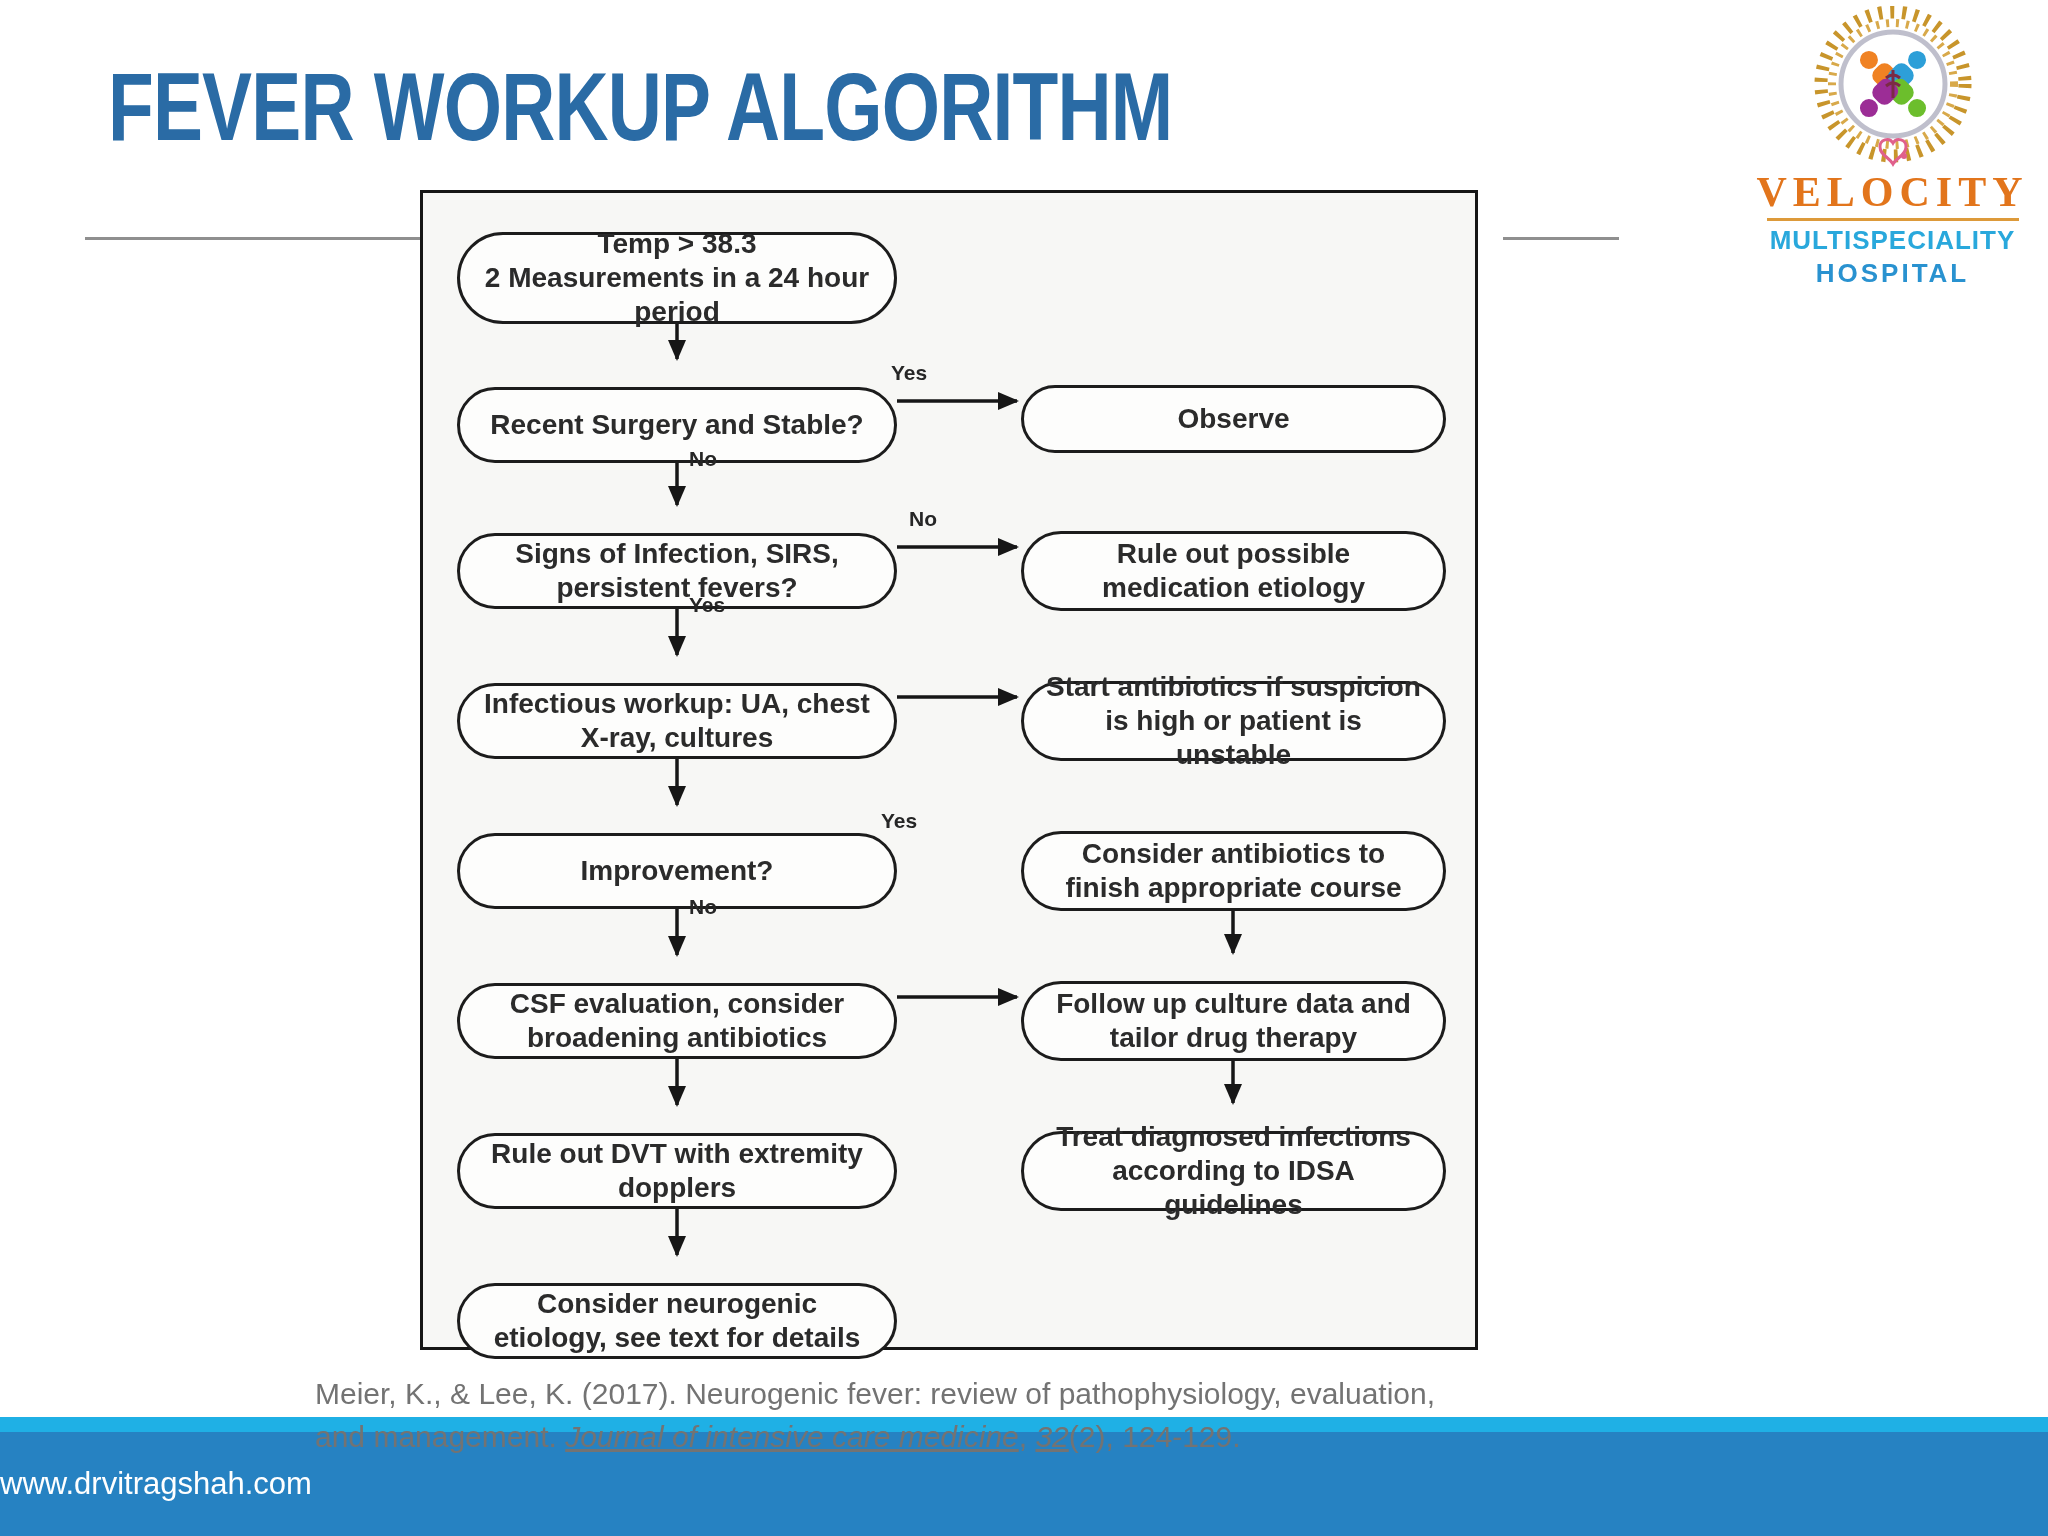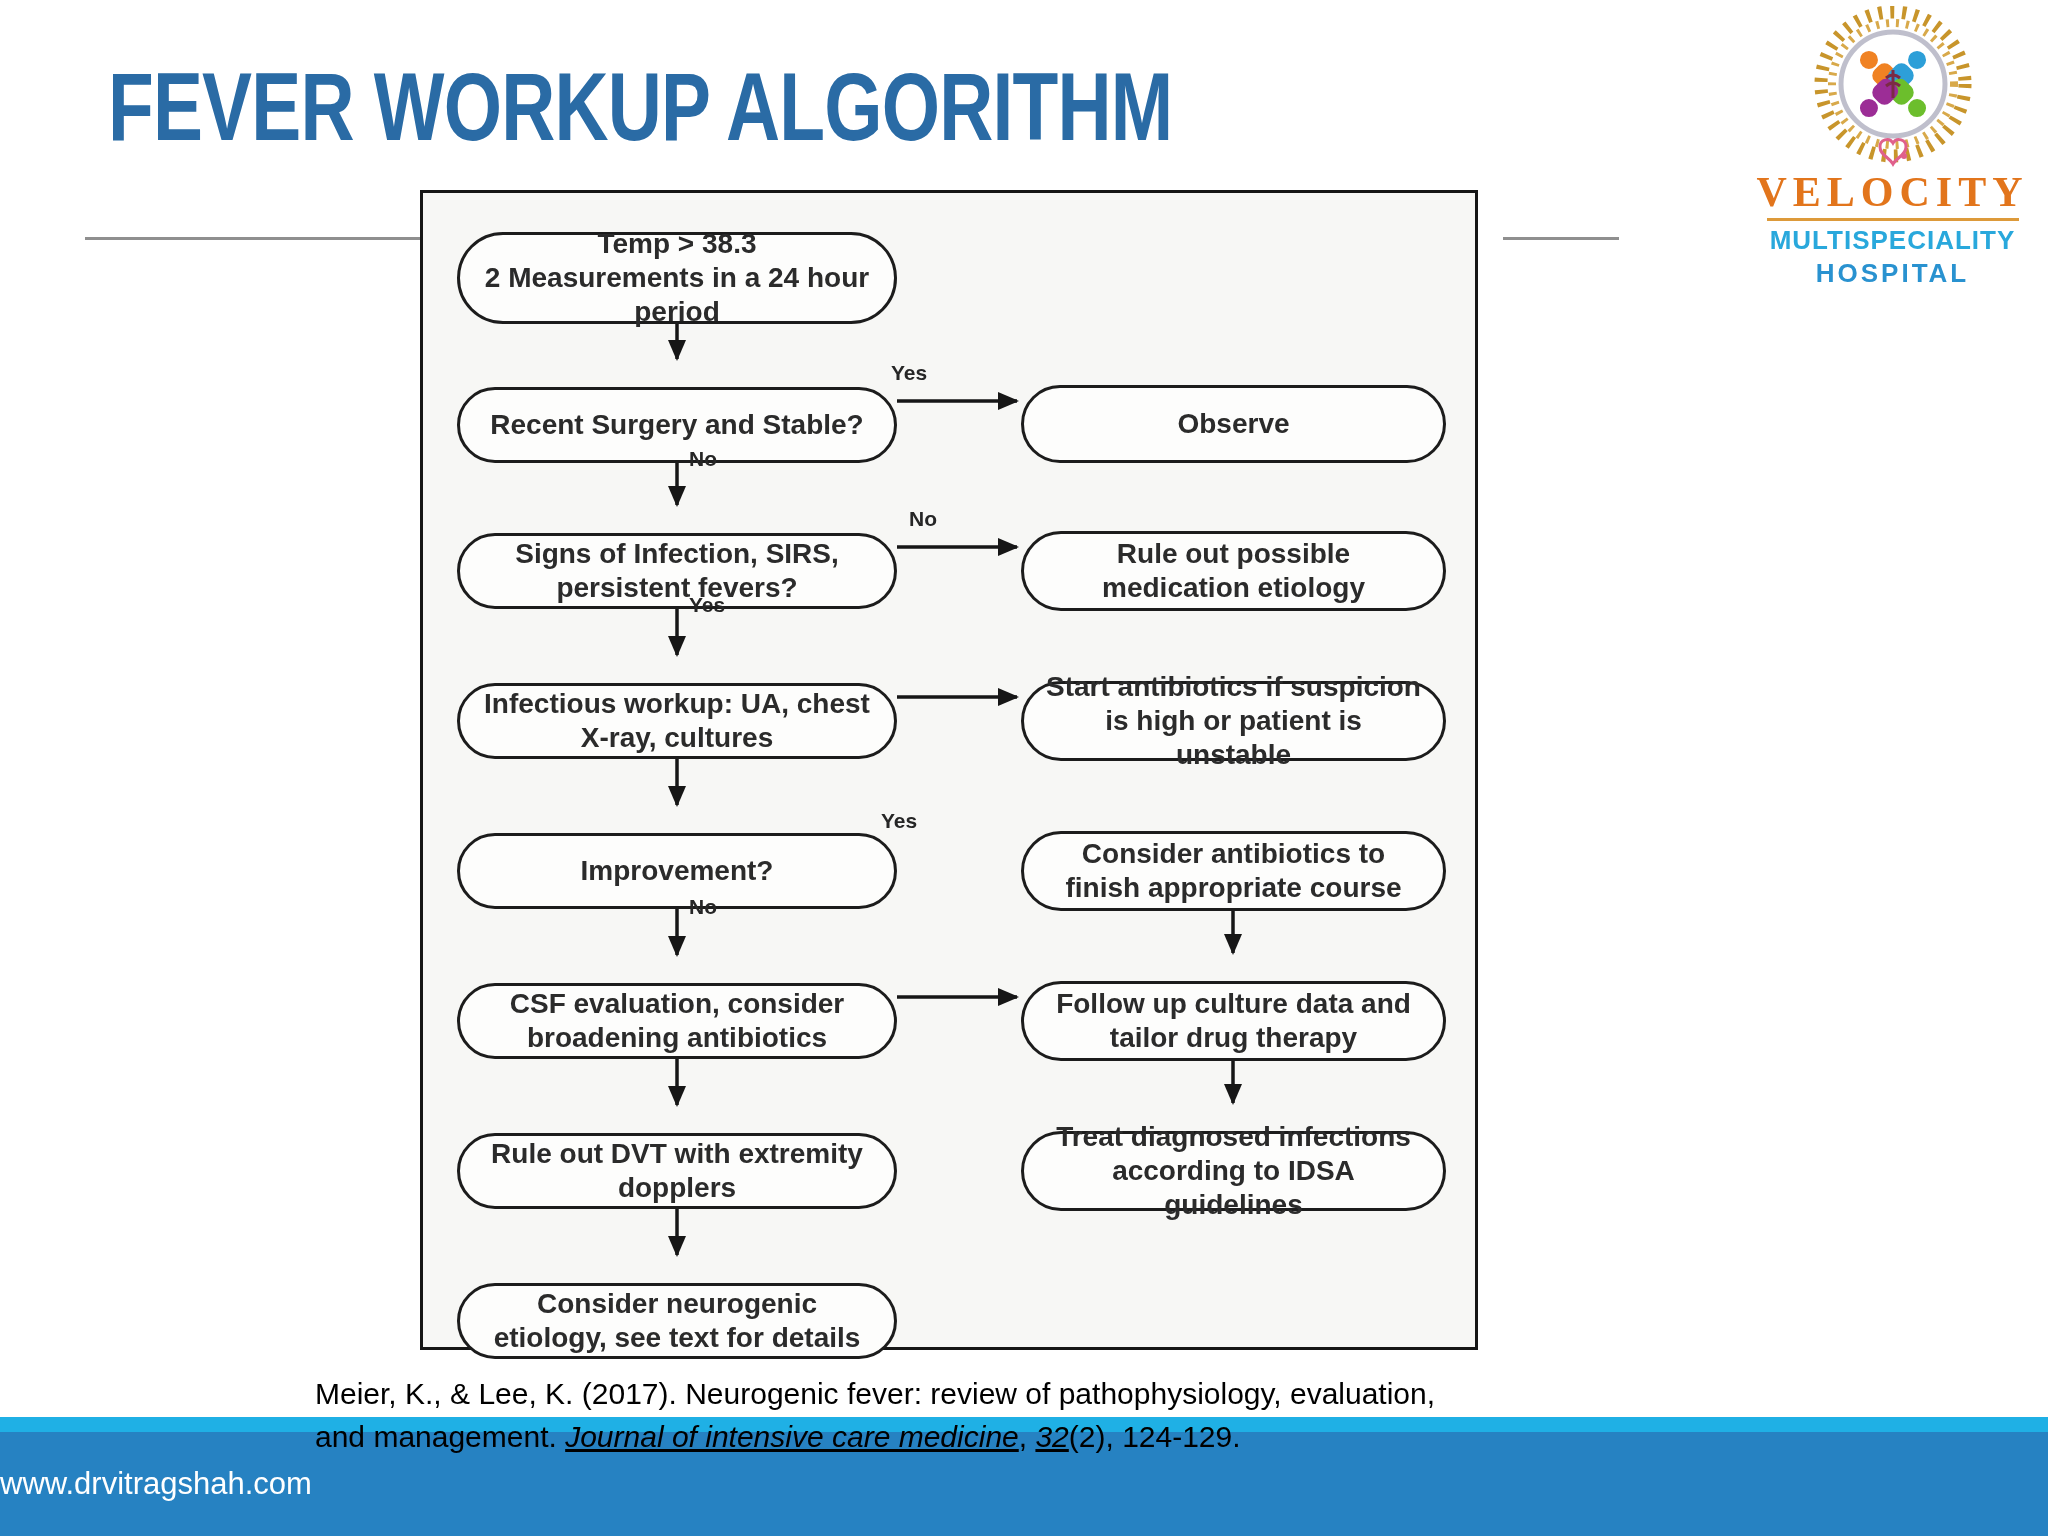--- a/index.html
+++ b/index.html
@@ -43,21 +43,21 @@
   }
   .node.preline{white-space:pre-line;}
   .left-col{left:34px;width:440px;}
   .right-col{left:598px;width:425px;}
   .edge-label{
     position:absolute;font-size:21px;font-weight:700;color:#262626;
   }
   
   .citation{
     position:absolute;left:315px;top:1372px;width:1260px;z-index:5;
-    font-size:30px;color:#000000;line-height:43px;
+    font-size:30px;color:#737373;line-height:43px;
   }
   .citation i{font-style:italic;text-decoration:underline;}
   
   .footer-strip{position:absolute;left:0;top:1417px;width:2048px;height:15px;background:#1fb0e5;}
   .footer-bar{position:absolute;left:0;top:1432px;width:2048px;height:104px;background:#2682c2;}
   .footer-url{
     position:absolute;left:0;top:1466px;width:2048px;text-align:left;
     font-size:31px;color:#ffffff;z-index:6;
   }
 </style>
@@ -143,21 +143,21 @@
   <div class="node left-col preline" style="top:15px;height:92px;">Temp &gt; 38.3
 2 Measurements in a 24 hour period</div>
   <div class="node left-col" style="top:170px;height:76px;">Recent Surgery and Stable?</div>
   <div class="node left-col" style="top:316px;height:76px;">Signs of Infection, SIRS, persistent fevers?</div>
   <div class="node left-col" style="top:466px;height:76px;">Infectious workup: UA, chest X-ray, cultures</div>
   <div class="node left-col" style="top:616px;height:76px;">Improvement?</div>
   <div class="node left-col" style="top:766px;height:76px;">CSF evaluation, consider broadening antibiotics</div>
   <div class="node left-col" style="top:916px;height:76px;">Rule out DVT with extremity dopplers</div>
   <div class="node left-col" style="top:1066px;height:76px;">Consider neurogenic etiology, see text for details</div>
 
-  <div class="node right-col" style="top:168px;height:78px;">Observe</div>
+  <div class="node right-col" style="top:168px;height:68px;">Observe</div>
   <div class="node right-col" style="top:314px;height:80px;">Rule out possible medication etiology</div>
   <div class="node right-col" style="top:464px;height:80px;">Start antibiotics if suspicion is high or patient is unstable</div>
   <div class="node right-col" style="top:614px;height:80px;">Consider antibiotics to finish appropriate course</div>
   <div class="node right-col" style="top:764px;height:80px;">Follow up culture data and tailor drug therapy</div>
   <div class="node right-col" style="top:914px;height:80px;">Treat diagnosed infections according to IDSA guidelines</div>
 
   <div class="edge-label" style="left:468px;top:168px;">Yes</div>
   <div class="edge-label" style="left:266px;top:254px;">No</div>
   <div class="edge-label" style="left:486px;top:314px;">No</div>
   <div class="edge-label" style="left:266px;top:400px;">Yes</div>

